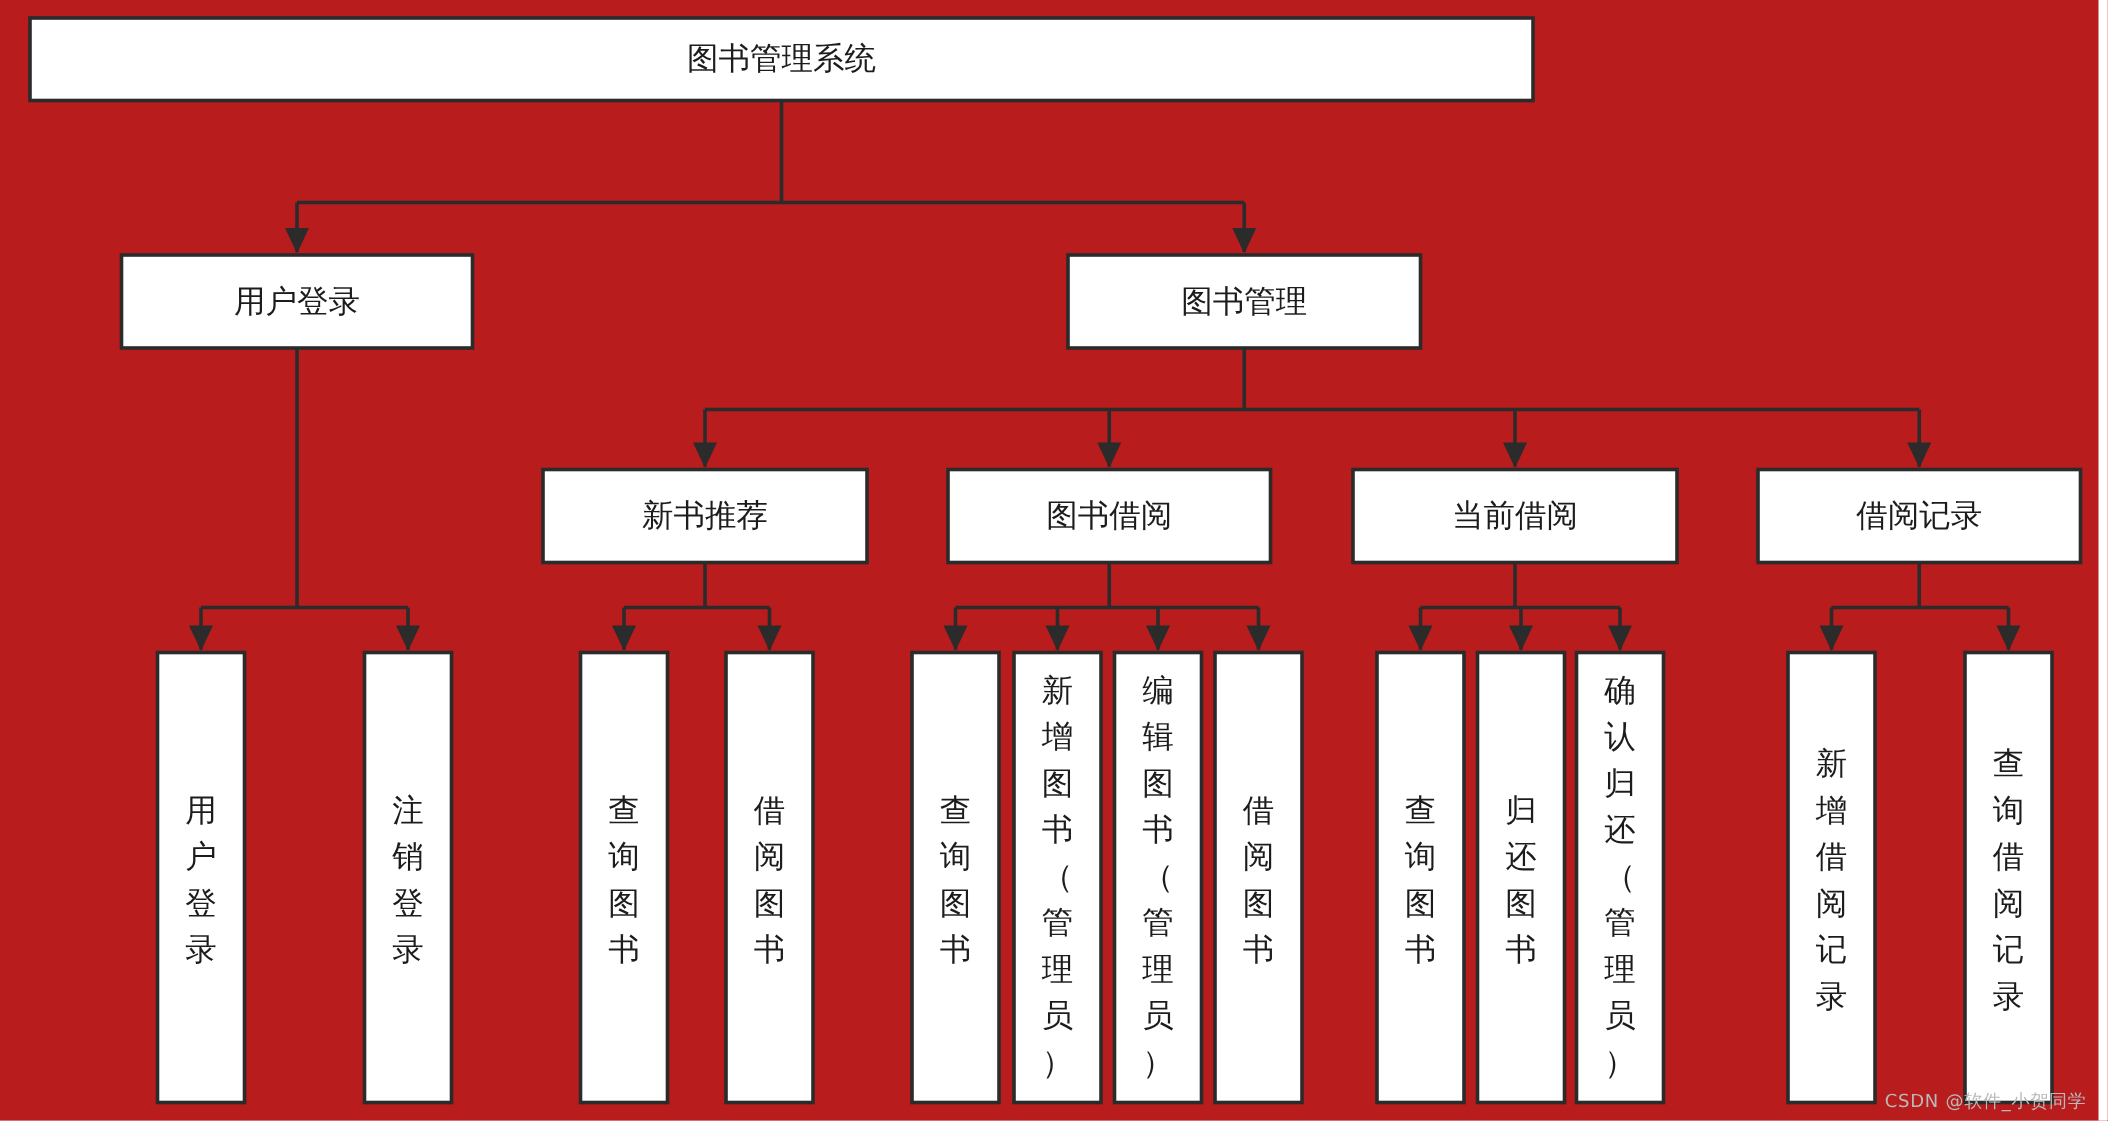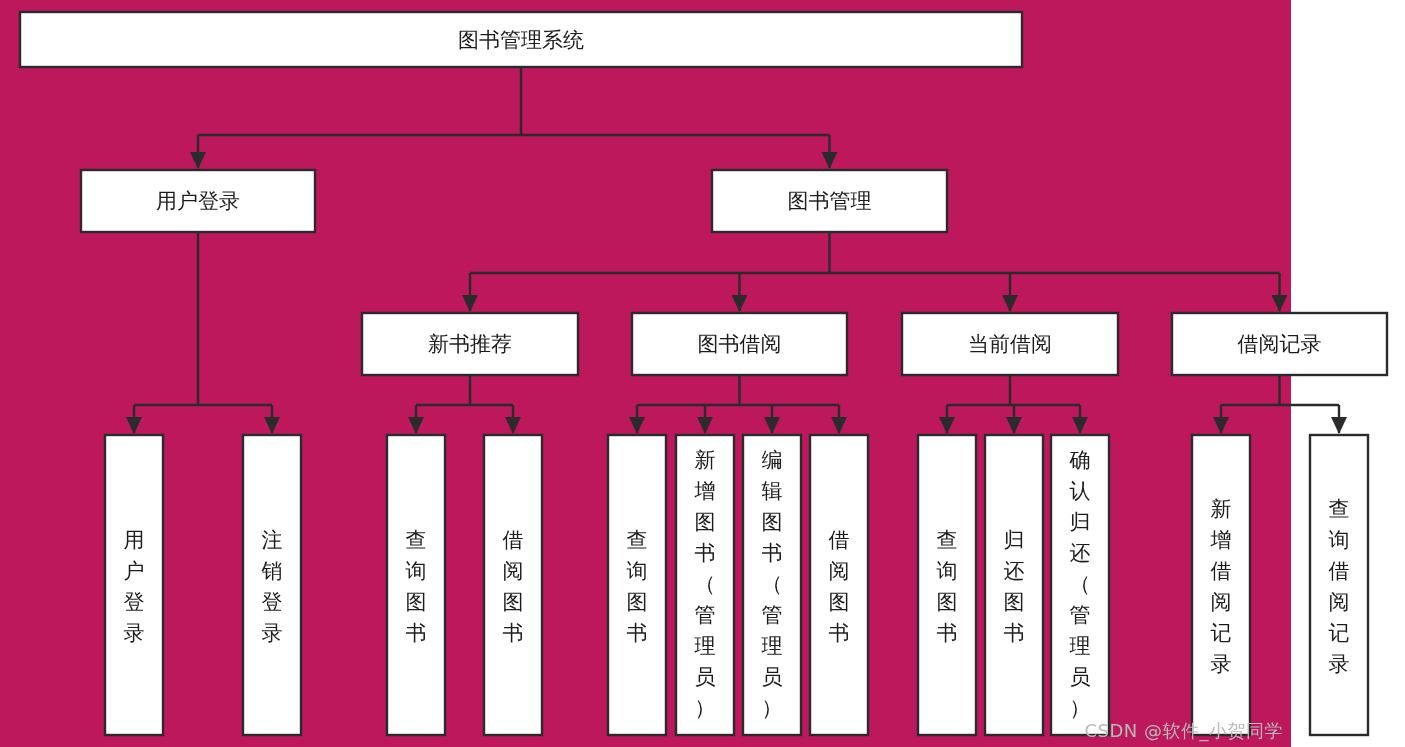--- a/index.html
+++ b/index.html
@@ -8,23 +8,23 @@
     background: #ffffff;
   }
   body {
     width: 1405px;
     height: 747px;
     overflow: hidden;
     font-family: "DejaVu Sans", "Liberation Sans", sans-serif;
   }
   #diagram-root {
     position: relative;
-    width: 1291px;
+    width: 1399px;
     height: 747px;
-    background: #be185d;
+    background: #b91c1c;
   }
   svg#flow-svg {
     position: absolute;
     left: 0;
     top: 0;
     width: 1405px;
     height: 747px;
     display: block;
   }
   .node-box {
@@ -53,21 +53,21 @@
   }
   .arrow-head {
     fill: #2b2b2b;
     stroke: none;
   }
   .watermark {
     position: absolute;
     right: 8px;
     bottom: 4px;
     font-family: "DejaVu Sans", "Liberation Sans", sans-serif;
-    font-size: 18px;
+    font-size: 12px;
     color: #b9b9b9;
     letter-spacing: 0.5px;
     white-space: nowrap;
     pointer-events: none;
   }
 </style>
 </head>
 <body>
 
 <div id="diagram-root">

